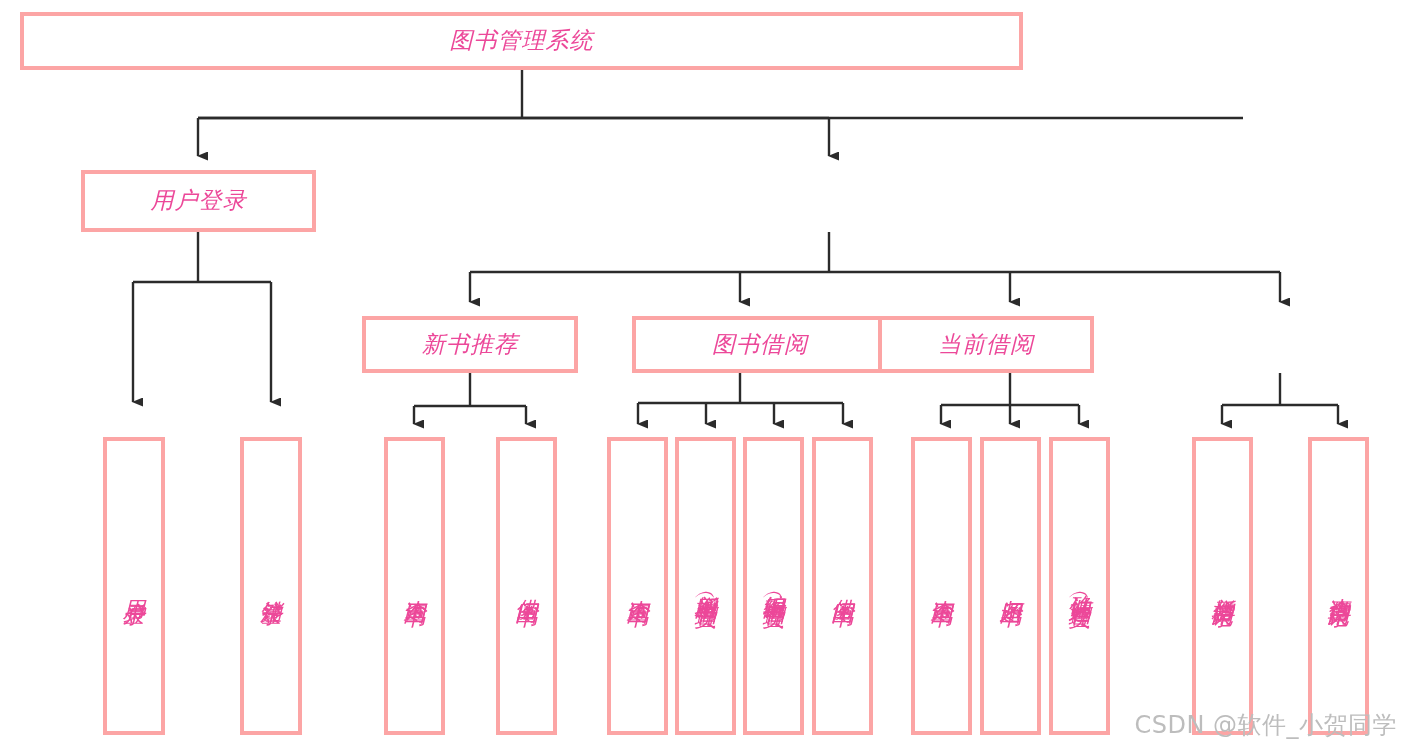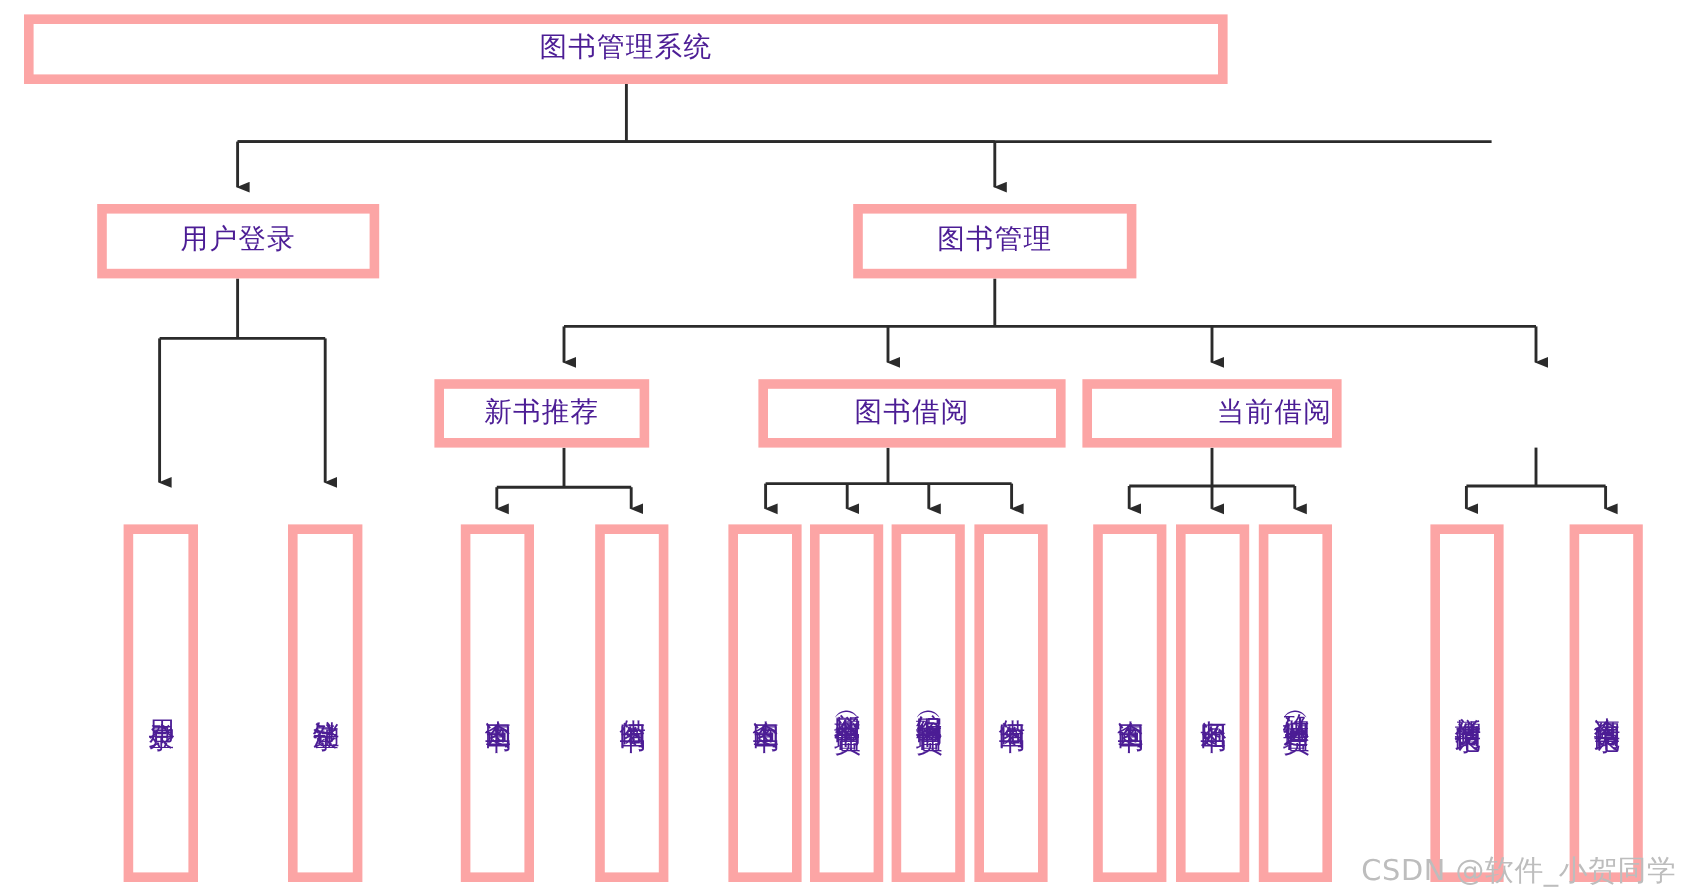--- a/index.html
+++ b/index.html
@@ -13,26 +13,27 @@
   #canvas {
     position: relative;
     width: 1405px;
     height: 747px;
     background: #ffffff;
     overflow: hidden;
   }
   .node {
     position: absolute;
     box-sizing: border-box;
-    border: 8px solid #fca5a5;
+    border: 4px solid #fca5a5;
     background: #ffffff;
     display: flex;
     align-items: center;
     justify-content: center;
-    color: #4c1d95;
+    color: #ec4899;
+    font-style: italic;
   }
   .node.horiz {
     font-size: 23px;
     letter-spacing: 1px;
     line-height: 1.2;
   }
   .node.vert {
     writing-mode: vertical-rl;
     text-orientation: upright;
     font-size: 22px;
@@ -128,33 +129,30 @@
   </svg>
 
   <div class="node horiz" style="left:20px; top:12px; width:1003px; height:58px;">
     <span>图书管理系统</span>
   </div>
 
   <div class="node horiz" style="left:81px; top:170px; width:235px; height:62px;">
     <span>用户登录</span>
   </div>
 
-  <div class="node horiz" style="left:711px; top:170px; width:236px; height:62px;">
-    <span>图书管理</span>
-  </div>
-
-  <div class="node horiz" style="left:362px; top:316px; width:179px; height:57px;">
+
+  <div class="node horiz" style="left:362px; top:316px; width:216px; height:57px;">
     <span>新书推荐</span>
   </div>
 
   <div class="node horiz" style="left:632px; top:316px; width:256px; height:57px;">
     <span>图书借阅</span>
   </div>
 
-  <div class="node horiz" style="left:902px; top:316px; width:216px; height:57px;justify-content:flex-end;">
+  <div class="node horiz" style="left:878px; top:316px; width:216px; height:57px;">
     <span>当前借阅</span>
   </div>
 
 
   <div class="node vert" style="left:103px; top:437px; width:62px; height:298px;">
     <span class="vtext">用户登录</span>
   </div>
   <div class="node vert" style="left:240px; top:437px; width:62px; height:298px;">
     <span class="vtext">注销登录</span>
   </div>

